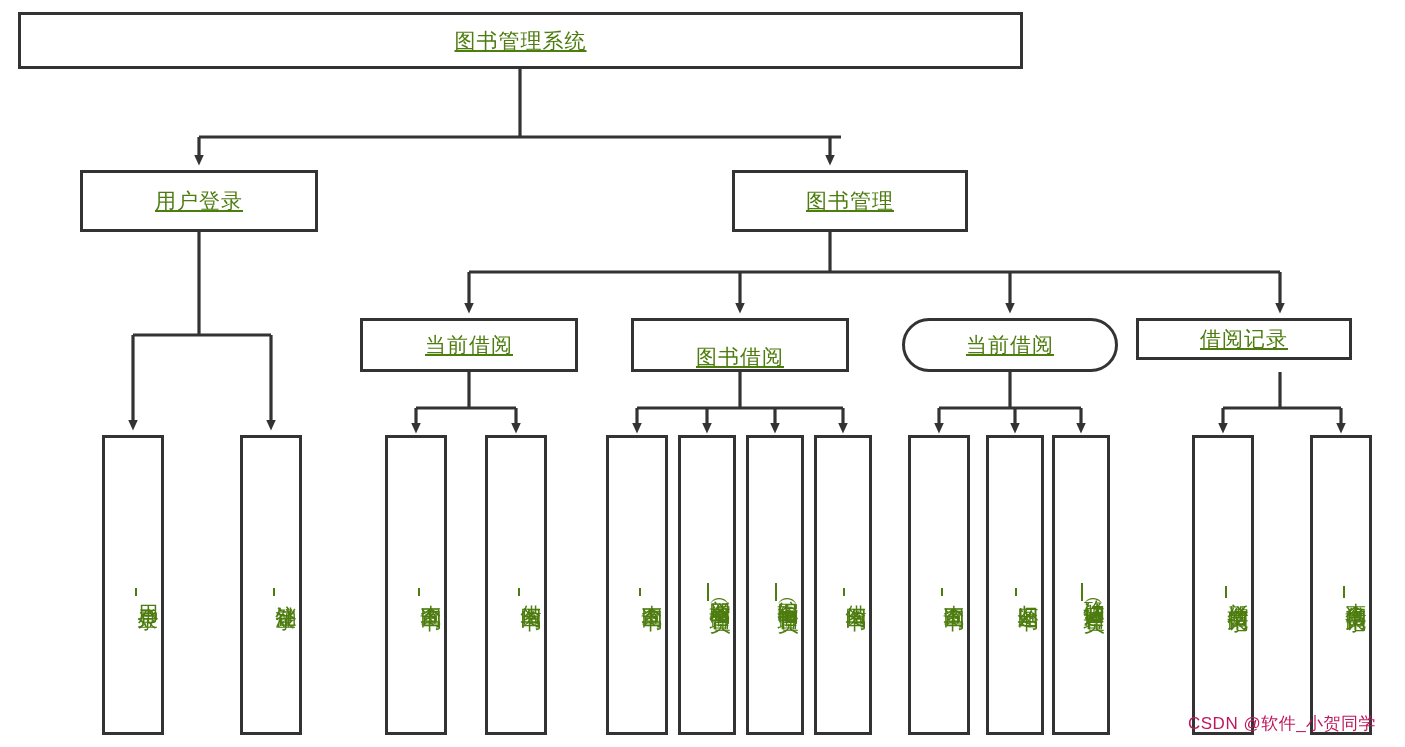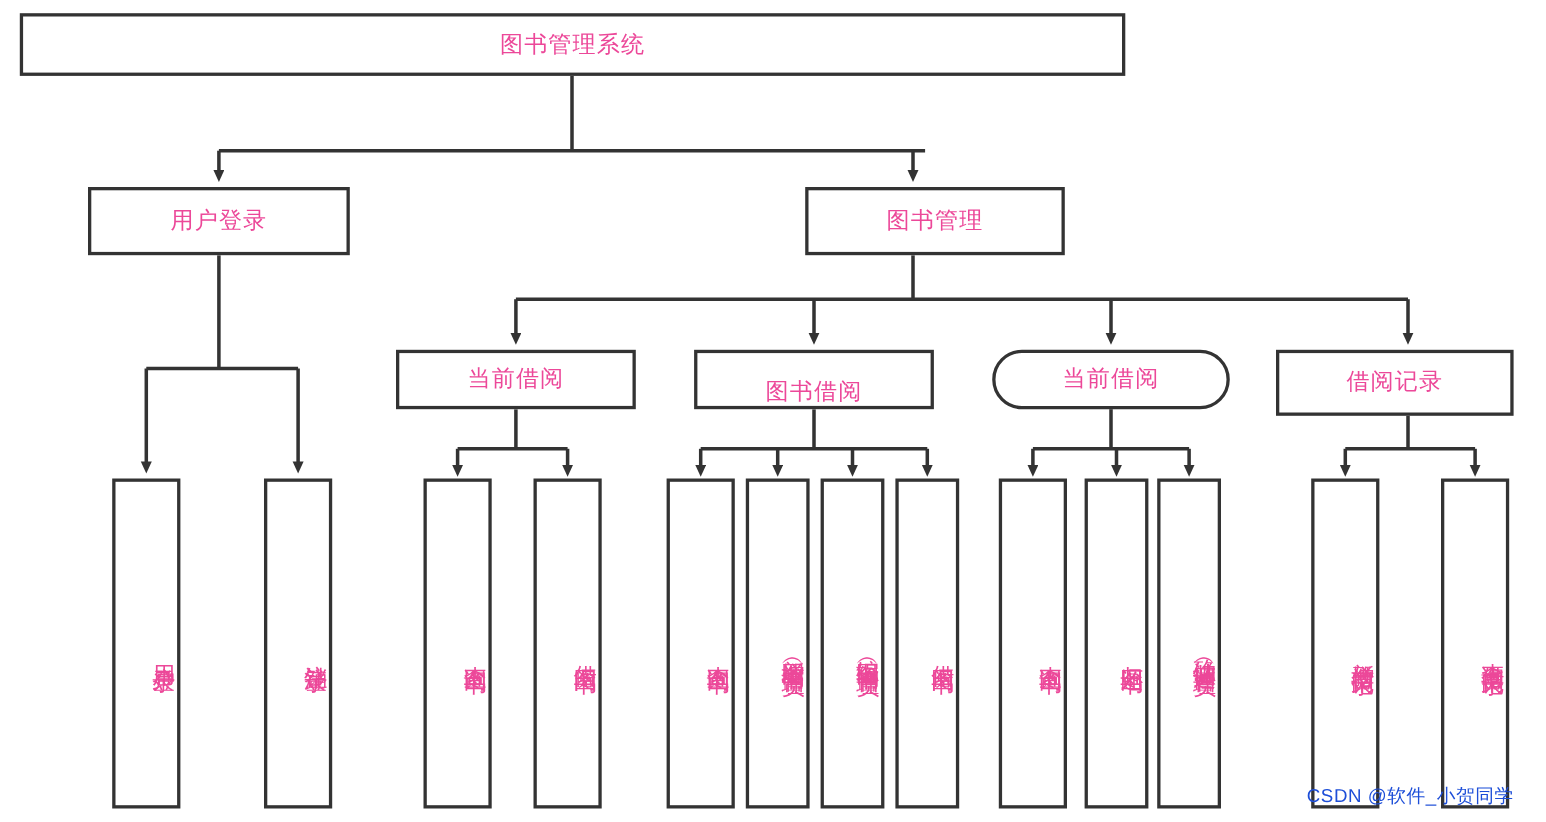--- a/index.html
+++ b/index.html
@@ -25,22 +25,23 @@
     height: 747px;
   }
   .node {
     position: absolute;
     box-sizing: border-box;
     background: #ffffff;
     border: 3px solid #333333;
     display: flex;
     align-items: center;
     justify-content: center;
-    color: #ec4899;
+    color: #4d7c0f;
     z-index: 2;
+    text-decoration: underline;
   }
   .node.horiz {
     font-size: 21px;
     letter-spacing: 1px;
     line-height: 1.2;
   }
   .node.vert {
     writing-mode: vertical-rl;
     text-orientation: upright;
     font-size: 21px;
@@ -51,21 +52,21 @@
     justify-content: center;
   }
   .node .lbl {
     display: block;
   }
   .watermark {
     position: absolute;
     left: 1188px;
     top: 712px;
     font-size: 17px;
-    color: #1d4ed8;
+    color: #be185d;
     white-space: nowrap;
     z-index: 5;
     letter-spacing: 0.5px;
   }
 </style>
 </head>
 <body>
 
 <div id="canvas">
 
@@ -132,21 +133,21 @@
 
   <div class="node horiz" style="left:360px; top:318px; width:218px; height:54px;">
     <span class="lbl">当前借阅</span>
   </div>
   <div class="node horiz" style="left:631px; top:318px; width:218px; height:54px;align-items:flex-end;">
     <span class="lbl">图书借阅</span>
   </div>
   <div class="node horiz" style="left:902px; top:318px; width:216px; height:54px;border-radius:27px;">
     <span class="lbl">当前借阅</span>
   </div>
-  <div class="node horiz" style="left:1160px; top:318px; width:216px; height:60px;">
+  <div class="node horiz" style="left:1136px; top:318px; width:216px; height:42px;">
     <span class="lbl">借阅记录</span>
   </div>
 
   <div class="node vert" style="left:102px; top:435px; width:62px; height:300px;">
     <span class="lbl">用户登录</span>
   </div>
   <div class="node vert" style="left:240px; top:435px; width:62px; height:300px;">
     <span class="lbl">注销登录</span>
   </div>
 

